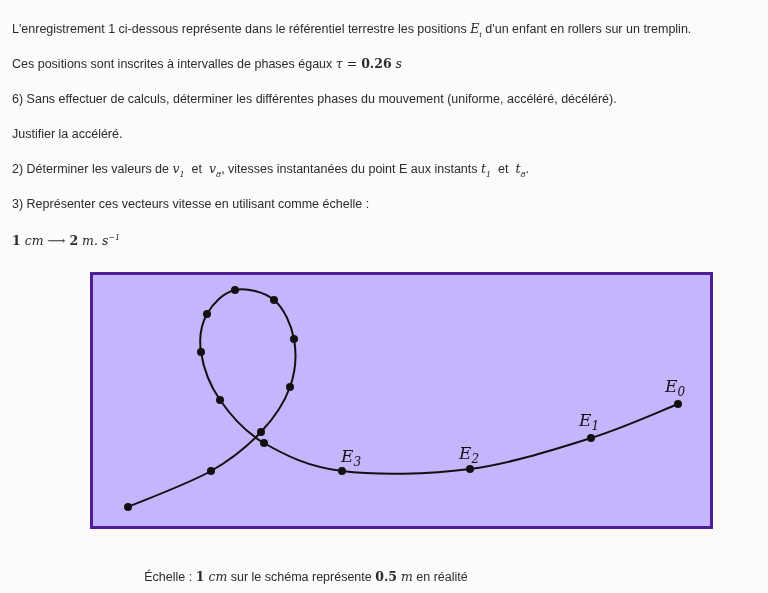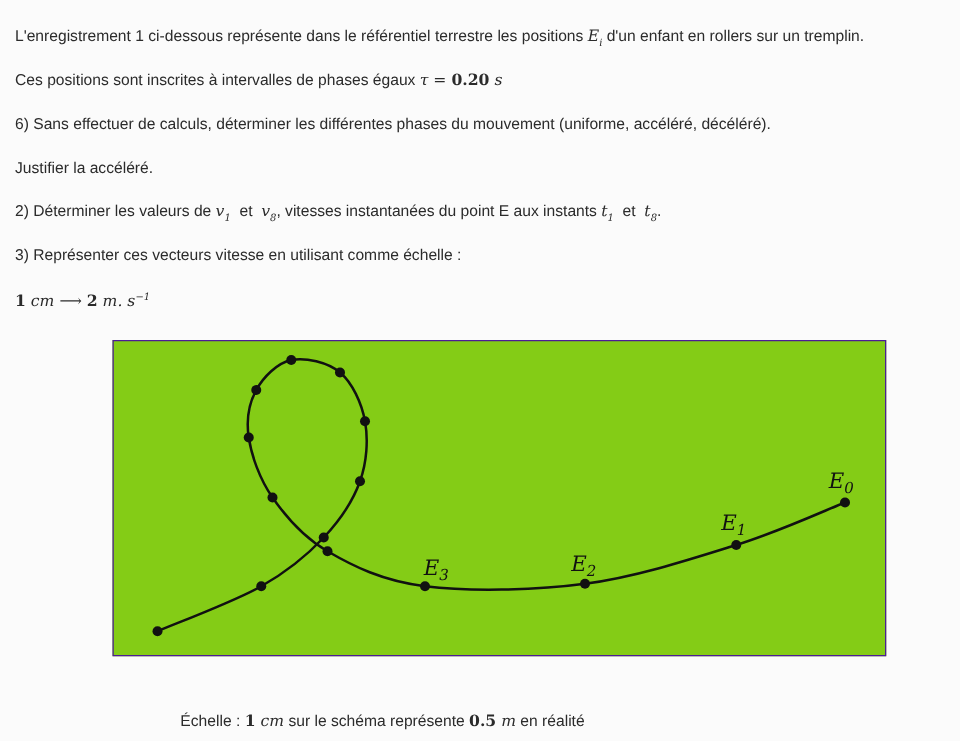--- a/index.html
+++ b/index.html
@@ -10,34 +10,34 @@
     color: #2b2b2b;
     font-size: 12.5px;
     position: relative;
   }
   .line { position: absolute; left: 12px; white-space: nowrap; line-height: 16px; margin-top: 16px; }
   .math { font-family: "DejaVu Serif", "Liberation Serif", serif; font-style: italic; }
   .math sub, .math sup { font-size: 8px; }
   .math b { font-style: normal; }
   #figure-box {
     position: absolute; left: 90px; top: 272px; width: 617px; height: 251px;
-    background: #84cc16; border: 1px solid #4c1d95;
+    background: #c4b5fd; border: 3px solid #4c1d95;
   }
   #figure-box svg { position: absolute; left: -1px; top: -1px; }
   .caption { position: absolute; left: 0; width: 612px; top: 569px; text-align: center; line-height: 16px; }
 </style>
 </head>
 <body>
 
 <div class="line" style="top:5px;">
   <span>L'enregistrement 1 ci-dessous représente dans le référentiel terrestre les positions </span><span class="math"><span>E</span><sub>i</sub></span><span> d'un enfant en rollers sur un tremplin.</span>
 </div>
 
 <div class="line" style="top:40px;">
-  <span>Ces positions sont inscrites à intervalles de phases égaux </span><span class="math"><span>τ</span><span style="font-style:normal"> = </span><b>0.20</b><span> s</span></span>
+  <span>Ces positions sont inscrites à intervalles de phases égaux </span><span class="math"><span>τ</span><span style="font-style:normal"> = </span><b>0.26</b><span> s</span></span>
 </div>
 
 <div class="line" style="top:75px;">
   <span>6) Sans effectuer de calculs, déterminer les différentes phases du mouvement (uniforme, accéléré, décéléré).</span>
 </div>
 
 <div class="line" style="top:110px;">
   <span>Justifier la accéléré.</span>
 </div>
 

